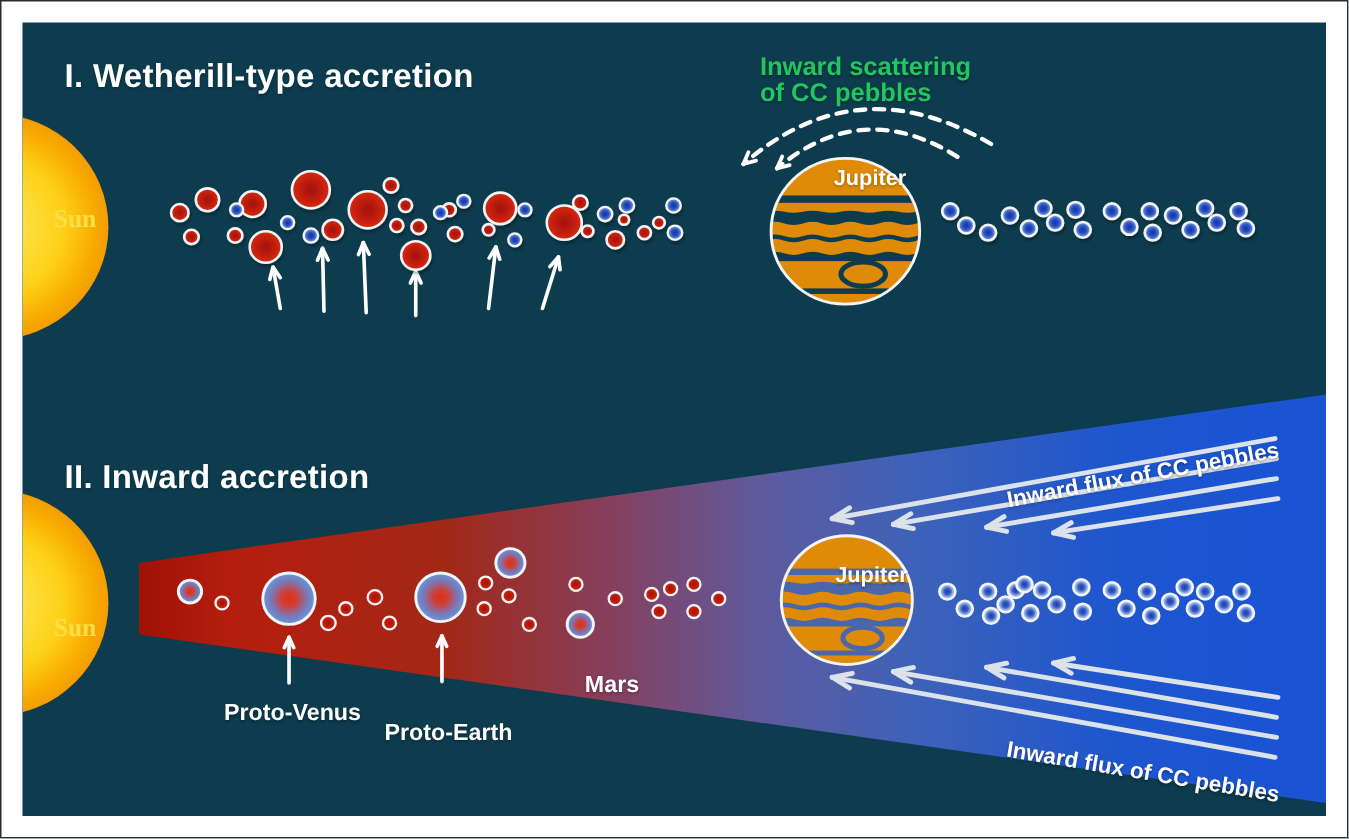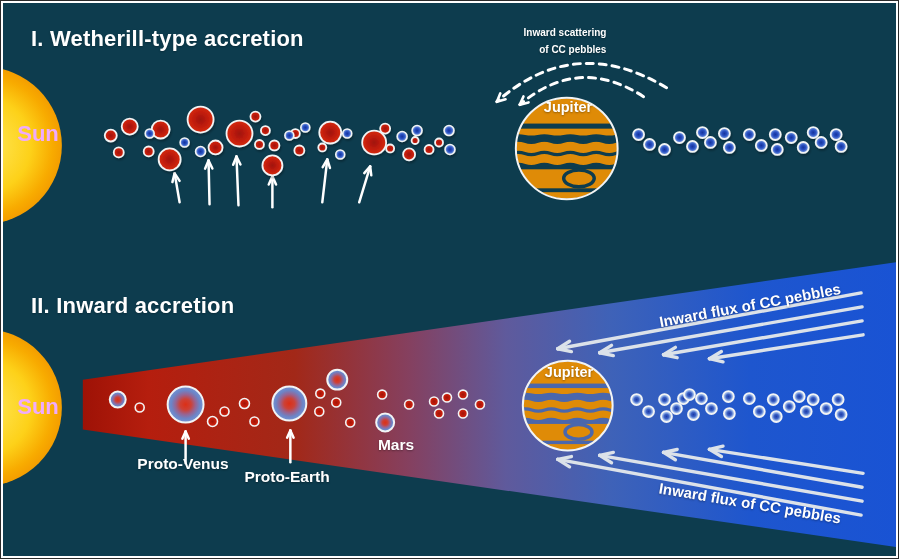--- a/index.html
+++ b/index.html
@@ -1,37 +1,37 @@
 <!DOCTYPE html>
 <html><head>
 <meta charset="utf-8">
 <style>
   html,body{margin:0;padding:0;background:#ffffff;}
   .frame{
     position:relative;width:899px;height:559px;box-sizing:border-box;
-    border:1px solid #2b2b2b;padding:2px;background:#ffffff;
+    border:1px solid #2b2b2b;padding:14px;background:#ffffff;
     font-family:"Liberation Sans",sans-serif;
   }
   .canvas{position:relative;width:100%;height:100%;background:#0d3c4e;overflow:hidden;}
   svg.fig{position:absolute;left:0;top:0;width:100%;height:100%;}
   .ttl{
     position:absolute;color:#ffffff;font-weight:bold;font-size:22px;
     letter-spacing:0.2px;white-space:nowrap;text-shadow:0 1px 2px rgba(0,0,0,0.25);
   }
   .lbl{
     position:absolute;color:#ffffff;font-weight:bold;font-size:14.5px;
     transform:translate(-50%,-50%);white-space:nowrap;text-align:center;
     text-shadow:0 1px 2px rgba(0,0,0,0.35);
   }
   .lbl.big{font-size:15.5px;}
-  .lbl.sun{color:#f0abfc;font-size:22px;text-shadow:none;}
+  .lbl.sun{color:#fde047;font-size:17px;text-shadow:none;font-family:Liberation Serif, serif;}
   .lbl.rot-up{transform:translate(-50%,-50%) rotate(-10.5deg);font-size:15px;}
   .lbl.rot-down{transform:translate(-50%,-50%) rotate(9.5deg);font-size:15px;}
-  .note{position:absolute;transform:translate(-50%,0);text-align:right;
-    color:#ffffff;font-weight:bold;font-size:10px;line-height:17px;white-space:nowrap;
+  .note{position:absolute;transform:translate(-50%,0);text-align:left;
+    color:#22c55e;font-weight:bold;font-size:17px;line-height:17px;white-space:nowrap;
     text-shadow:0 1px 2px rgba(0,0,0,0.35);}
 </style>
 </head>
 <body>
 
 <div class="frame">
   <div class="canvas">
 
     <svg class="fig" viewBox="0 0 895 555" preserveAspectRatio="none">
       <defs id="fig-defs">

